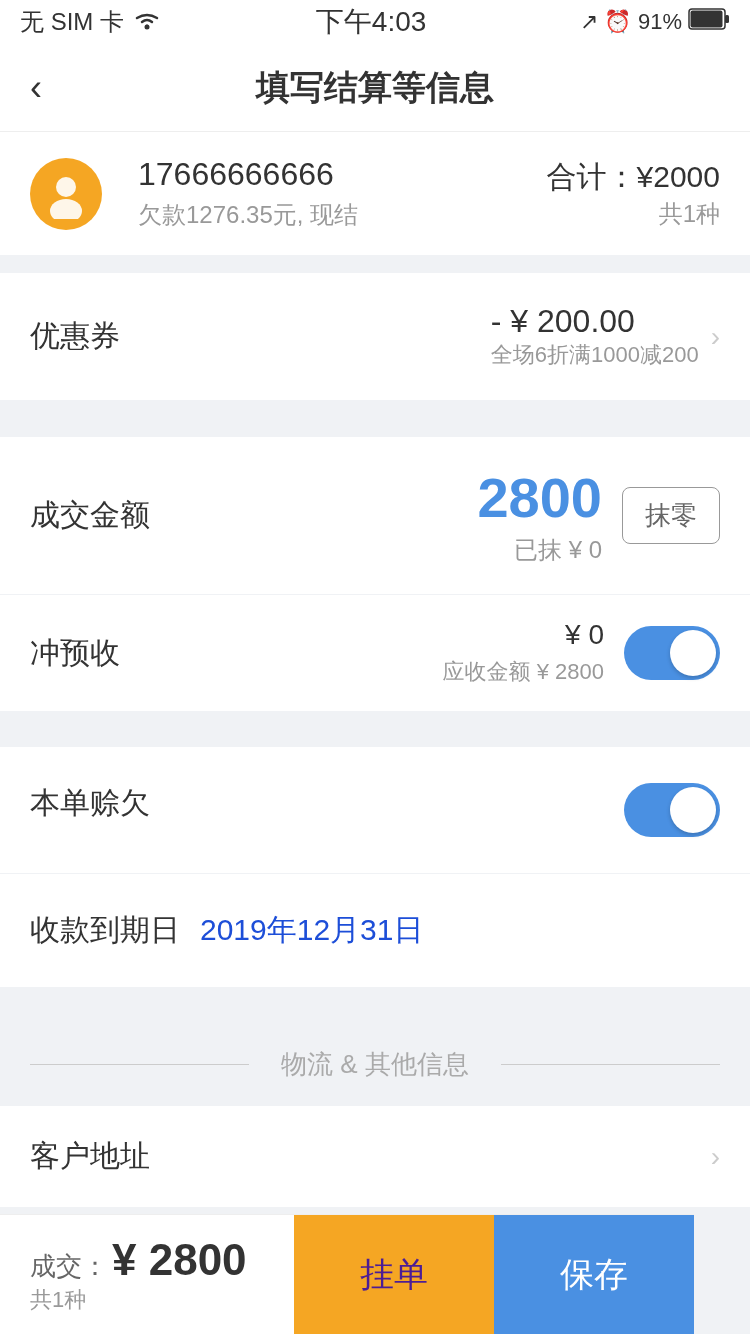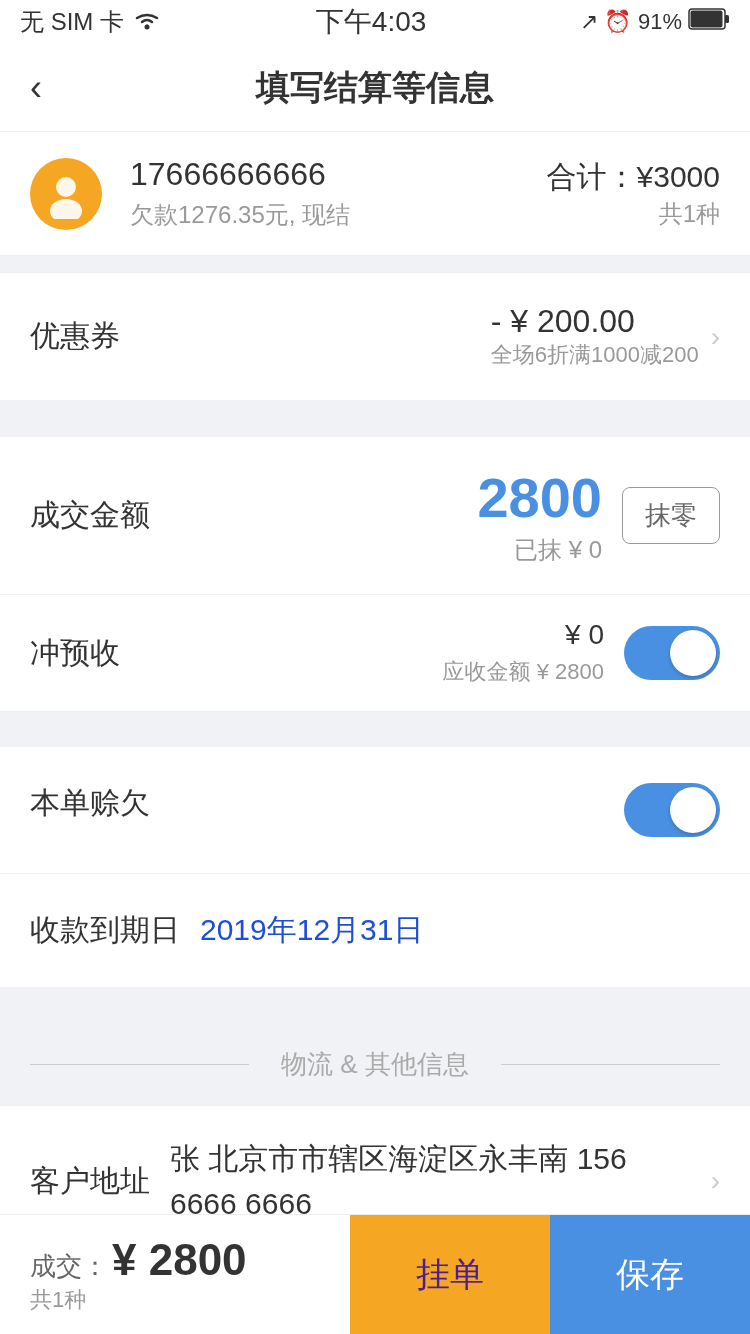--- a/index.html
+++ b/index.html
@@ -59,21 +59,21 @@
     }
 
     
     .customer-row {
       display: flex;
       align-items: center;
       padding: 24px 30px;
       background: #fff;
       justify-content: space-between;
     }
-    .customer-left { display: flex; align-items: center; gap: 28px; }
+    .customer-left { display: flex; align-items: center; gap: 36px; }
     .avatar {
       width: 72px;
       height: 72px;
       border-radius: 50%;
       background: #f5a623;
       display: flex;
       align-items: center;
       justify-content: center;
       overflow: hidden;
     }
@@ -223,21 +223,21 @@
       flex: 1;
       background: #f0f2f5;
       min-height: 160px;
     }
 
     
     .footer {
       position: fixed;
       bottom: 0;
       left: 0;
-      width: 750px;
+      width: 694px;
       height: 120px;
       display: flex;
       align-items: center;
       background: #fff;
       border-top: 1px solid #eee;
     }
     .footer-info {
       flex: 1;
       padding: 0 30px;
     }
@@ -318,21 +318,21 @@
             <circle cx="25" cy="18" r="10" fill="#fff" opacity="0.9"></circle>
             <ellipse cx="25" cy="42" rx="16" ry="12" fill="#fff" opacity="0.9"></ellipse>
           </svg>
         </div>
         <div class="customer-info">
           <div class="customer-phone">17666666666</div>
           <div class="customer-debt">欠款1276.35元, 现结</div>
         </div>
       </div>
       <div class="customer-right">
-        <div class="total-amount">合计：¥3000</div>
+        <div class="total-amount">合计：¥2000</div>
         <div class="total-count">共1种</div>
       </div>
     </div>
   </div>
 
   <div class="section">
     <div class="coupon-row">
       <span class="coupon-label">优惠券</span>
       <div class="coupon-right">
         <div>
@@ -392,21 +392,20 @@
 
   <div class="logistics-divider">
     <div class="logistics-line"></div>
     <span class="logistics-text">物流 &amp; 其他信息</span>
     <div class="logistics-line"></div>
   </div>
 
   <div class="section">
     <div class="address-row">
       <span class="address-label">客户地址</span>
-      <span class="address-content">张 北京市市辖区海淀区永丰南 156 6666 6666</span>
       <span class="address-arrow">›</span>
     </div>
   </div>
 
   <div class="bottom-gray"></div>
 </div>
 
 <div class="footer">
   <div class="footer-info">
     <div style="display:flex; align-items:baseline; gap:4px;">

